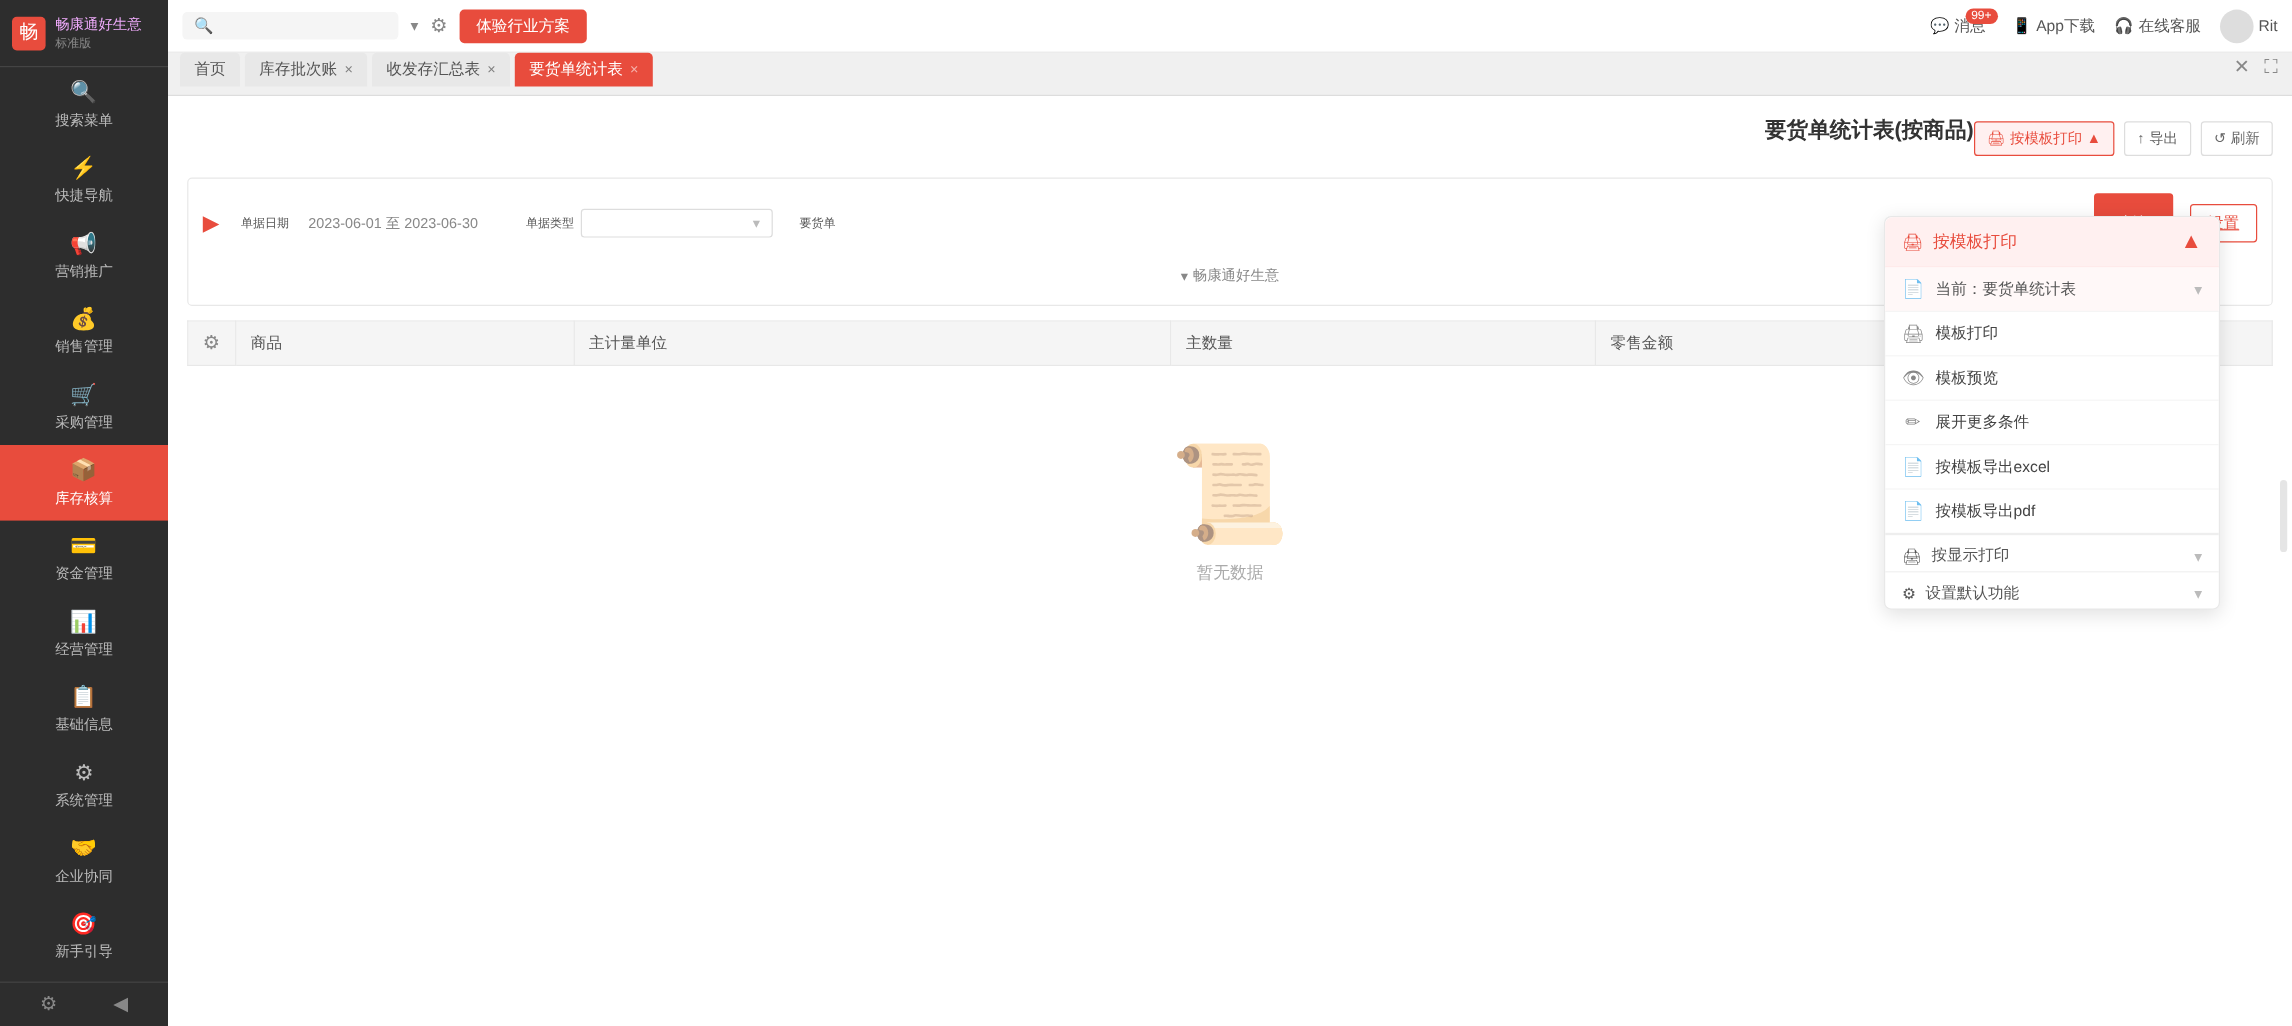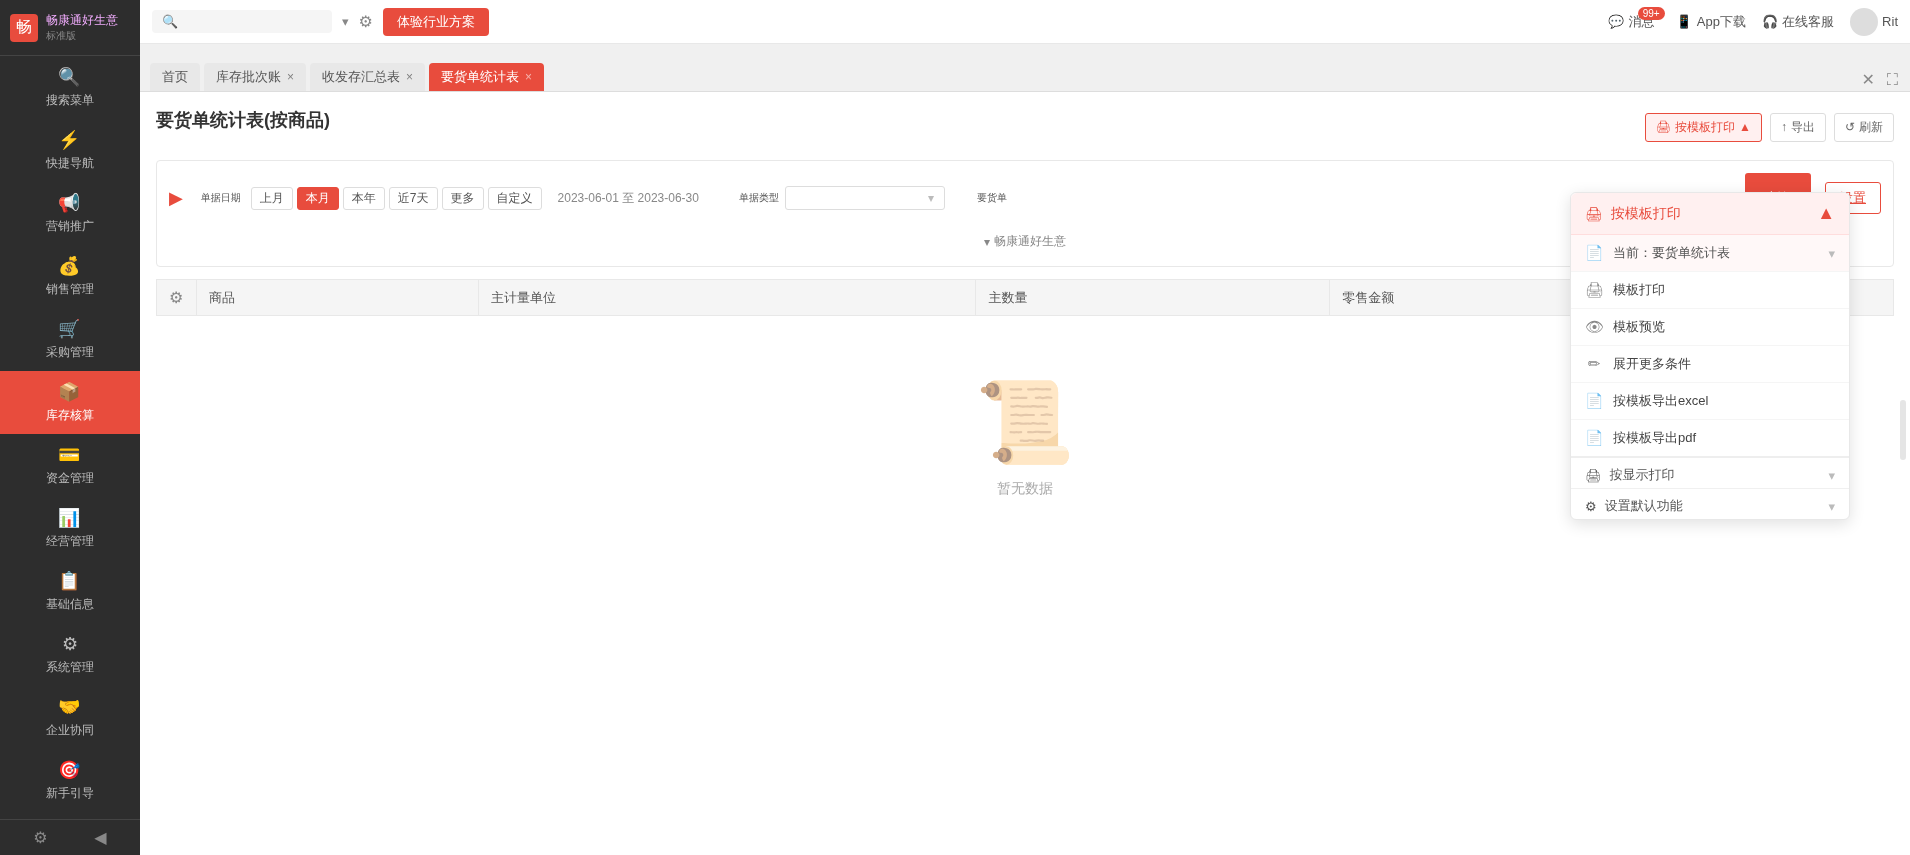--- a/index.html
+++ b/index.html
@@ -27,21 +27,21 @@
     .topbar-search input { border: none; background: transparent; font-size: 12px; outline: none; width: 130px; color: #999; }
     .topbar-dropdown { color: #888; cursor: pointer; }
     .topbar-gear { color: #888; cursor: pointer; font-size: 16px; }
     .topbar-trial { background: #e84c3d; color: white; border: none; padding: 5px 14px; border-radius: 4px; cursor: pointer; font-size: 13px; }
     .topbar-right { margin-left: auto; display: flex; align-items: center; gap: 16px; }
     .topbar-right-item { display: flex; align-items: center; gap: 4px; color: #555; cursor: pointer; font-size: 13px; position: relative; }
     .badge { background: #e84c3d; color: white; font-size: 10px; border-radius: 8px; padding: 1px 5px; position: absolute; top: -6px; right: -10px; }
     .topbar-avatar { width: 28px; height: 28px; background: #ddd; border-radius: 50%; }
 
     
-    .tabbar { height: 48px; background: #f0f0f0; display: flex; align-items: flex-end; padding: 0 10px; gap: 4px; border-bottom: 1px solid #ddd; flex-shrink: 0; position: relative; }
+    .tabbar { height: 36px; background: #f0f0f0; display: flex; align-items: flex-start; padding: 0 10px; gap: 4px; border-bottom: 1px solid #ddd; flex-shrink: 0; position: relative; }
     .tab { display: flex; align-items: center; gap: 6px; padding: 0 12px; height: 28px; border-radius: 4px 4px 0 0; cursor: pointer; font-size: 13px; color: #555; background: #e8e8e8; }
     .tab.active { background: #e84c3d; color: white; }
     .tab-close { font-size: 12px; cursor: pointer; opacity: 0.7; }
     .tabbar-controls { margin-left: auto; display: flex; align-items: center; gap: 8px; }
     .tabbar-btn { background: none; border: none; cursor: pointer; font-size: 16px; color: #888; padding: 2px; }
 
     
     .page-content { flex: 1; overflow: auto; padding: 16px; background: #fff; position: relative; }
     .page-title { font-size: 18px; font-weight: bold; color: #333; margin-bottom: 14px; }
     .filter-row { display: flex; align-items: center; gap: 10px; flex-wrap: wrap; }
@@ -209,21 +209,21 @@
       <span>要货单统计表</span>
       <span class="tab-close" style="color:rgba(255,255,255,0.8);">×</span>
     </div>
     <div class="tabbar-controls">
       <button class="tabbar-btn">✕</button>
       <button class="tabbar-btn">⛶</button>
     </div>
   </div>
 
   <div class="page-content">
-    <div style="display:flex;align-items:center;justify-content:space-between;margin-bottom:14px;">
+    <div style="display:flex;align-items:center;justify-content:flex-end;margin-bottom:14px;">
       <h2 class="page-title">要货单统计表(按商品)</h2>
 
       <div style="display:flex;align-items:center;gap:8px;">
         <button class="action-btn-sm active-red" style="border:1px solid #e84c3d;background:#fff0f0;color:#e84c3d;padding:5px 10px;border-radius:3px;cursor:pointer;font-size:12px;display:flex;align-items:center;gap:4px;">
           <span>🖨</span>
           <span>按模板打印</span>
           <span>▲</span>
         </button>
         <button class="action-btn-sm" style="border:1px solid #ddd;background:white;color:#666;padding:5px 10px;border-radius:3px;cursor:pointer;font-size:12px;display:flex;align-items:center;gap:4px;">
           <span>↑</span>
@@ -235,39 +235,31 @@
         </button>
       </div>
     </div>
 
     <div class="filter-container">
       <div class="filter-row">
 
         <span class="filter-red-icon">▶</span>
 
         <span class="filter-label">单据日期</span>
-        <div class="date-btns">
-          <button class="date-btn">上月</button>
-          <button class="date-btn active">本月</button>
-          <button class="date-btn">本年</button>
-          <button class="date-btn">近7天</button>
-          <button class="date-btn">更多</button>
-          <button class="date-btn">自定义</button>
-        </div>
         <span class="date-range">2023-06-01 至 2023-06-30</span>
 
         <div style="margin-left:30px;display:flex;align-items:center;gap:6px;">
           <span class="filter-label">单据类型</span>
           <div class="filter-type">
             <span class="filter-type-label" style="color:#ccc;"></span>
             <span style="color:#bbb;">▾</span>
           </div>
         </div>
 
-        <div style="margin-left:22px;display:flex;gap:6px;">
+        <div style="margin-left:12px;display:flex;gap:6px;">
           <span class="filter-label">要货单</span>
         </div>
 
         <span style="margin-left:auto;color:#888;cursor:pointer;font-size:16px;">···</span>
 
         <button class="query-btn" style="background:#e84c3d;color:white;border:none;padding:16px 20px;border-radius:3px;cursor:pointer;font-size:13px;margin-left:8px;">查询</button>
 
         <button class="settings-btn-outline" style="border:1px solid #e84c3d;background:white;color:#e84c3d;padding:6px 14px;border-radius:3px;cursor:pointer;font-size:13px;margin-left:4px;text-decoration:underline;">设置</button>
       </div>
 

